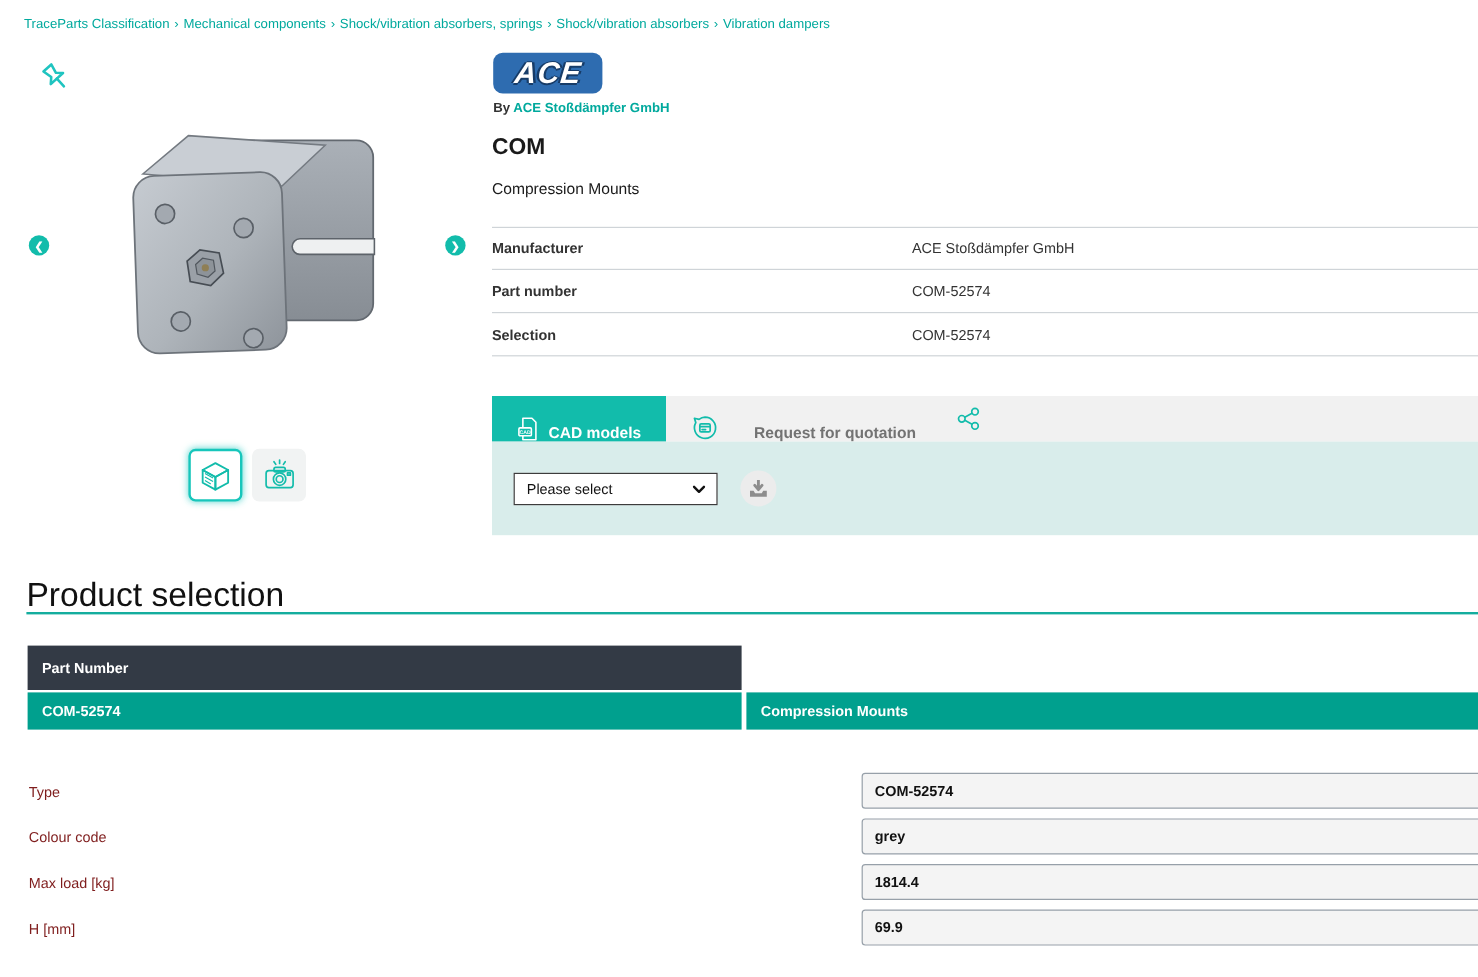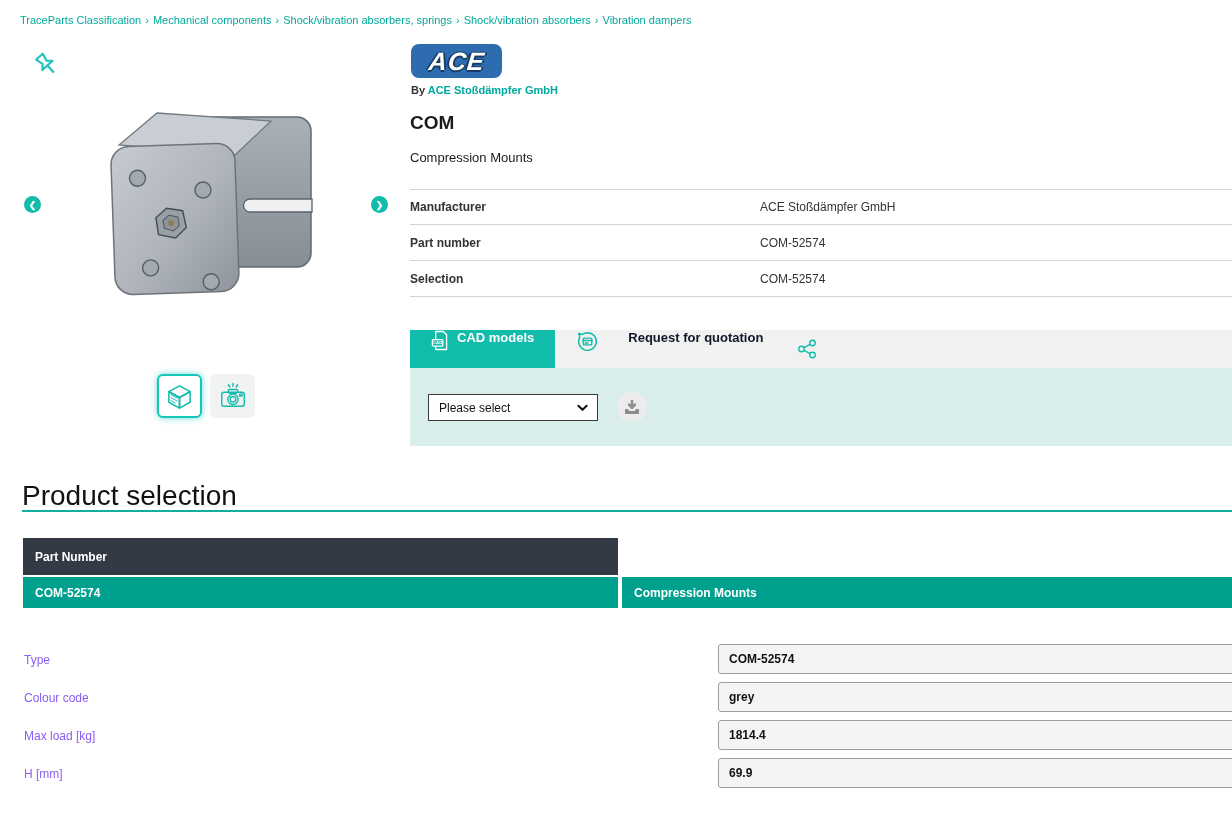--- a/index.html
+++ b/index.html
@@ -39,24 +39,24 @@
 
   .info-table { position:absolute; left:410px; right:0; top:189px; }
   .info-row { position:relative; height:36px; border-bottom:1px solid #cfd4d8; }
   .info-row:first-child { border-top:1px solid #cfd4d8; }
   .info-row .lbl { position:absolute; left:0; top:50%; transform:translateY(-50%); font-size:12px; color:#333;font-weight:bold; }
   .info-row .val { position:absolute; left:350px; top:50%; transform:translateY(-50%); font-size:12px; color:#333; }
 
   
   .tabs { position:absolute; left:410px; right:0; top:330px; }
   .tabbar { display:flex; align-items:stretch; height:38px; background:#f1f1f1; }
-  .tab { display:flex; align-items:flex-start; gap:9px; padding:0 21px; font-size:13px;
+  .tab { display:flex; align-items:flex-end; gap:9px; padding:0 21px; font-size:13px;
     font-weight:bold; cursor:pointer; }
   .tab.active { background:#12bcab; color:#fff; }
-  .tab.inactive { color:#0f172a;gap:29px; }
+  .tab.inactive { color:#737373;gap:29px; }
   .share { display:flex; align-items:center; margin-left:12px; cursor:pointer; }
   .panel { height:78px; background:#d9edeb; position:relative; }
   .select-box { position:absolute; left:18px; top:26px; width:170px; height:27px;
     background:#fff; border:1.5px solid #3c3c3c; border-radius:0; display:flex;
     align-items:center; cursor:pointer; }
   .select-box .sv { font-size:12px; color:#111; padding-left:10px; flex:1; }
   .select-box .chev { margin-right:9px; display:flex; }
   .dl-btn { position:absolute; left:207px; top:24px; width:30px; height:30px; border-radius:50%;
     background:#ececec; display:flex; align-items:center; justify-content:center; cursor:pointer; }
 
@@ -68,21 +68,21 @@
   .t-row { display:flex; gap:4px; }
   .t-row + .t-row { margin-top:2px; }
   .t-cell { display:flex; align-items:center; padding-left:12px; font-size:12px; font-weight:bold; color:#fff; }
   .c1 { width:595px; flex:none; }
   .c2 { flex:1; }
   .t-head .t-cell { background:#333a45; height:37px; }
   .t-data .t-cell { background:#00a08e; height:31px; cursor:pointer; }
 
   .fields { position:absolute; left:0; right:0; top:644px; }
   .f-row { position:relative; height:32px; margin-bottom:6px; }
-  .f-row .f-lbl { position:absolute; left:24px; top:50%; transform:translateY(-50%); font-size:12px; color:#8b5cf6; }
+  .f-row .f-lbl { position:absolute; left:24px; top:50%; transform:translateY(-50%); font-size:12px; color:#7f1d1d; }
   .f-row input { position:absolute; left:718px; right:-6px; top:0; height:30px;
     background:#f4f4f4; border:1px solid #97a0a9; border-radius:3px;
     font-family:"Liberation Sans", sans-serif; font-size:12px; font-weight:bold; color:#111;
     padding-left:10px; }
 
   svg { display:block; }
 </style>
 </head>
 <body>
 

